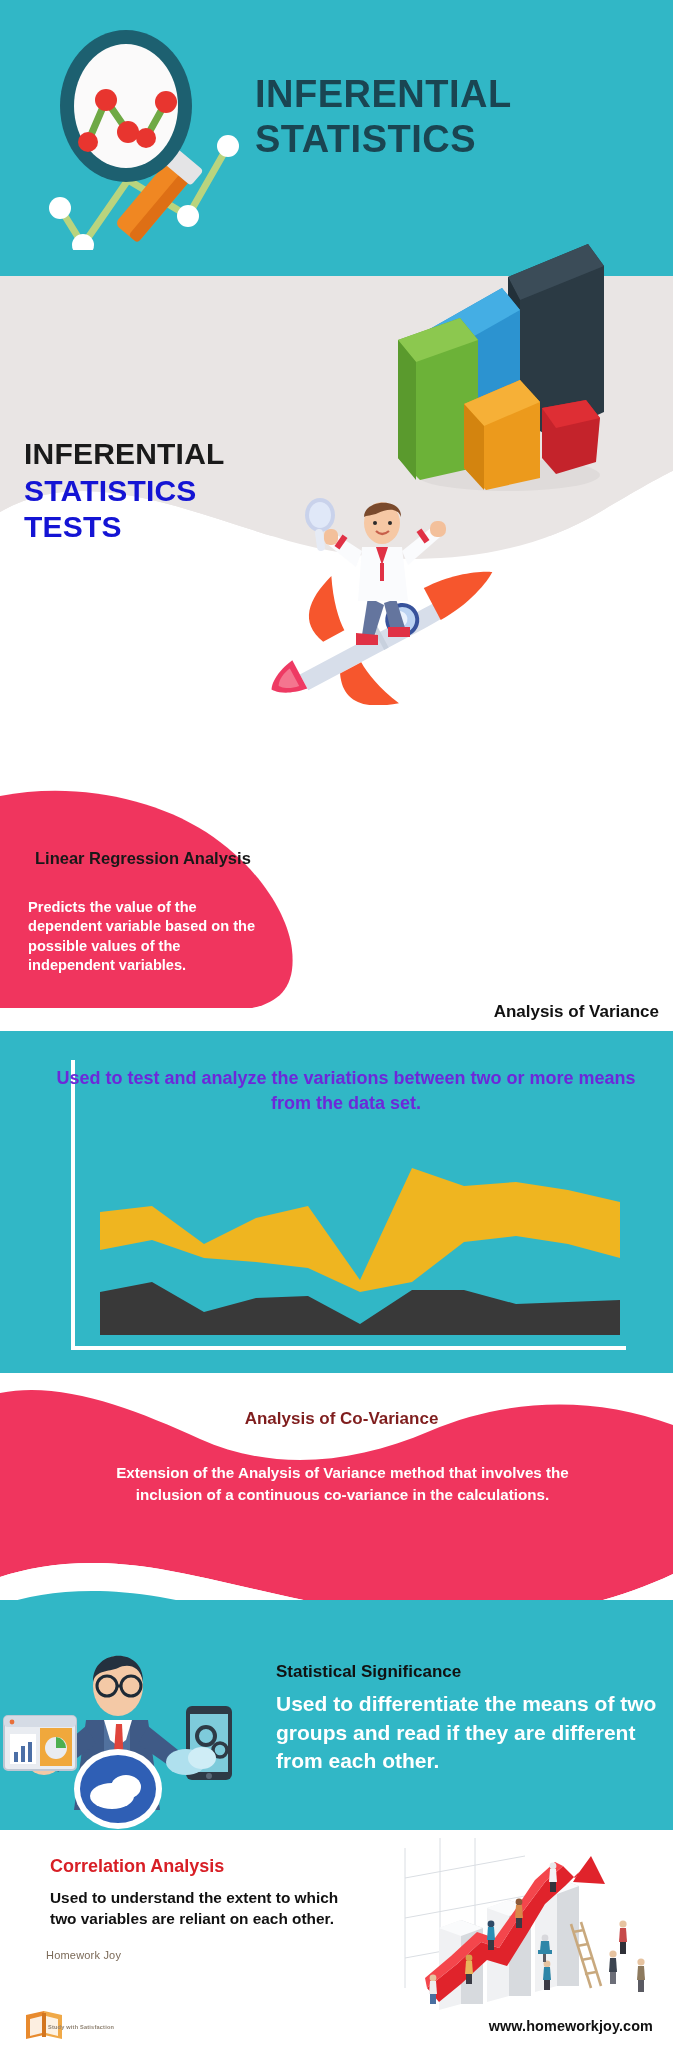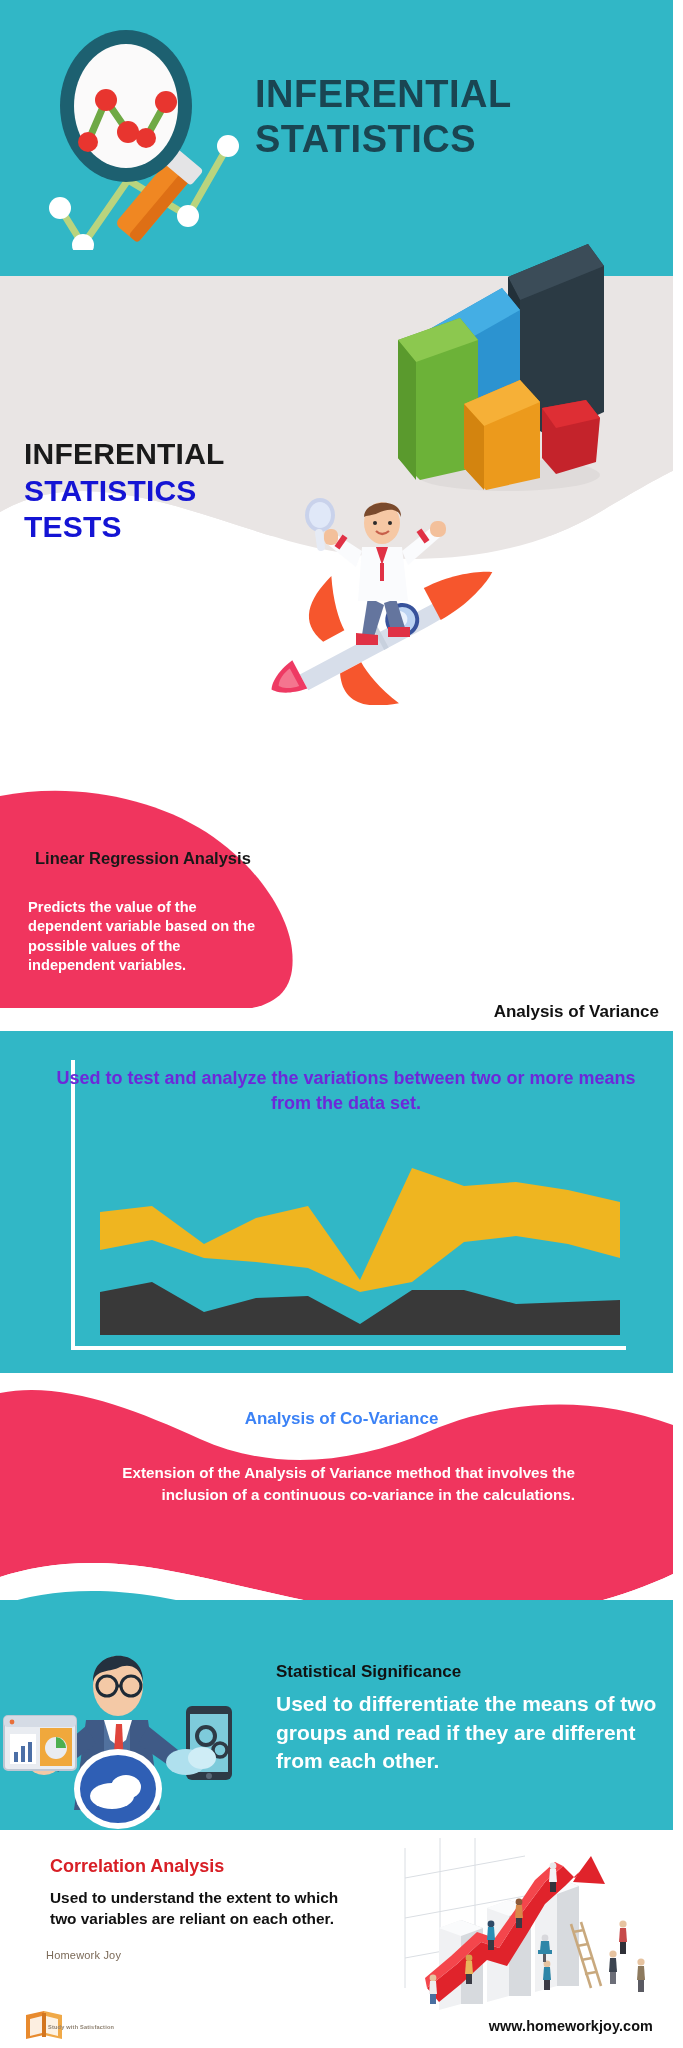--- a/index.html
+++ b/index.html
@@ -68,24 +68,24 @@
   .anova-frame {
     position:absolute; left:71px; top:1060px; width:555px; height:290px;
     border-left:4px solid #ffffff; border-bottom:4px solid #ffffff;
   }
   .anova-chart { position:absolute; left:100px; top:1140px; width:520px; height:195px; }
 
   
   .ancova-zone { position:absolute; left:0; top:1373px; width:683px; height:270px; background:#ffffff; }
   .ancova-title {
     position:absolute; left:0; top:1409px; width:683px; text-align:center;
-    font-size:17px; font-weight:700; color:#3b82f6; z-index:5;
+    font-size:17px; font-weight:700; color:#7f1d1d; z-index:5;
   }
   .ancova-body {
-    position:absolute; left:110px; top:1462px; width:465px; text-align:right;
+    position:absolute; left:110px; top:1462px; width:465px; text-align:center;
     font-size:15.2px; font-weight:700; color:#ffffff; line-height:1.42; z-index:5;
   }
 
   
   .sig { position:absolute; left:0; top:1600px; width:683px; height:230px; background:#31B7C6; }
   .sig-title {
     position:absolute; left:276px; top:1662px; width:390px;
     font-size:17px; font-weight:700; color:#111111;
   }
   .sig-body {

